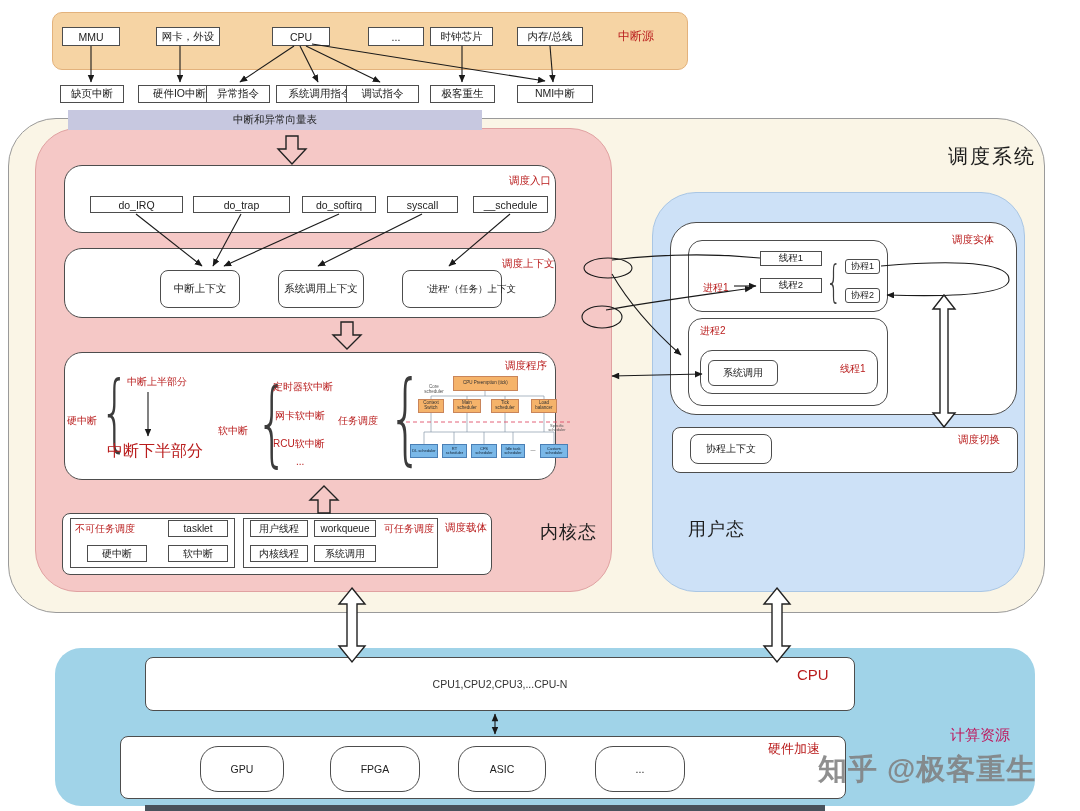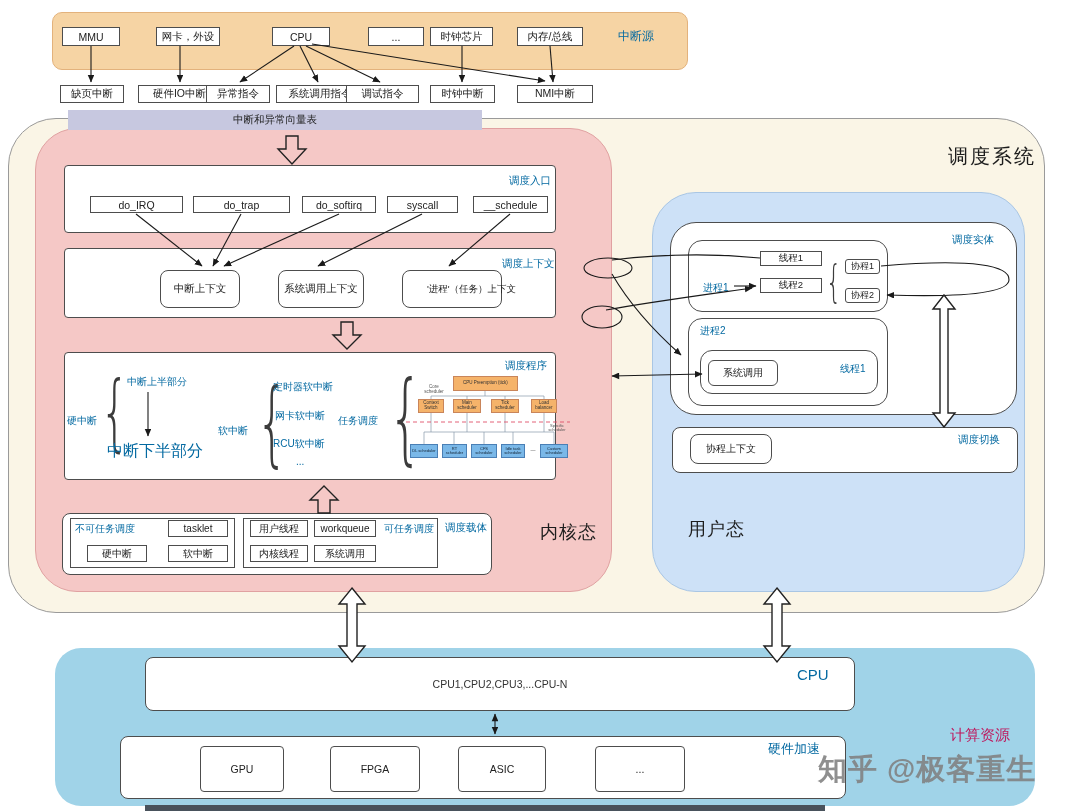--- a/index.html
+++ b/index.html
@@ -1,21 +1,21 @@
 <!DOCTYPE html>
 <html><head>
 <meta charset="utf-8">
 <style>
   html,body{margin:0;padding:0;background:#fff;}
   #stage{position:relative;width:1080px;height:811px;background:#fff;overflow:hidden;
          font-family:"Liberation Sans","DejaVu Sans",sans-serif;color:#222;}
   .b{position:absolute;background:#fff;border:1px solid #4d4d4d;box-sizing:border-box;
      display:flex;align-items:center;justify-content:center;font-size:10.5px;color:#222;white-space:nowrap;}
-  .r8{border-radius:8px;} .r10{border-radius:4px;} .r14{border-radius:14px;}
-  .t{position:absolute;font-size:10.5px;color:#0369a1;white-space:nowrap;}
+  .r8{border-radius:8px;} .r10{border-radius:18px;} .r14{border-radius:14px;}
+  .t{position:absolute;font-size:10.5px;color:#b91c1c;white-space:nowrap;}
   .big{font-size:18px;color:#1d1d1d;letter-spacing:1px;}
   .panel{position:absolute;box-sizing:border-box;}
   .brace{position:absolute;font-family:"DejaVu Sans",sans-serif;color:#3c3c3c;font-weight:300;
          transform:scaleX(.55);transform-origin:left center;line-height:1;}
   .mini-o{position:absolute;background:#f5b36a;border:.5px solid #c9855a;box-sizing:border-box;
           font-size:4.5px;line-height:1.1;color:#333;display:flex;align-items:center;justify-content:center;
           text-align:center;overflow:hidden;}
   .mini-b{position:absolute;background:#7ab8e8;border:.5px solid #4a7fb5;box-sizing:border-box;
           font-size:4px;line-height:1.1;color:#123;display:flex;align-items:center;justify-content:center;
           text-align:center;overflow:hidden;}
@@ -44,21 +44,21 @@
   <div class="b" style="left:272px;top:27px;width:58px;height:19px;">CPU</div>
   <div class="b" style="left:368px;top:27px;width:56px;height:19px;">...</div>
   <div class="b" style="left:430px;top:27px;width:63px;height:19px;">时钟芯片</div>
   <div class="b" style="left:517px;top:27px;width:66px;height:19px;text-align:center;">内存/总线</div>
 
   <div class="b" style="left:60px;top:85px;width:64px;height:18px;">缺页中断</div>
   <div class="b" style="left:138px;top:85px;width:83px;height:18px;">硬件IO中断</div>
   <div class="b" style="left:206px;top:85px;width:64px;height:18px;">异常指令</div>
   <div class="b" style="left:276px;top:85px;width:88px;height:18px;">系统调用指令</div>
   <div class="b" style="left:346px;top:85px;width:73px;height:18px;">调试指令</div>
-  <div class="b" style="left:430px;top:85px;width:65px;height:18px;">时钟中断</div>
+  <div class="b" style="left:430px;top:85px;width:65px;height:18px;">极客重生</div>
   <div class="b" style="left:517px;top:85px;width:76px;height:18px;">NMI中断</div>
 
   <div class="b" style="left:68px;top:110px;width:414px;height:20px;background:#c7c8e0;border:none;z-index:5;font-size:10.5px;">中断和异常向量表</div>
 
   <div class="t" style="left:948px;top:143px;font-size:20px;letter-spacing:2px;color:#1c1c1c;">调度系统</div>
   <div class="t big" style="left:540px;top:520px;">内核态</div>
   <div class="t big" style="left:688px;top:517px;">用户态</div>
 
 
   <div class="b r10" style="left:64px;top:165px;width:492px;height:68px;border-width:1.2px;"></div>

